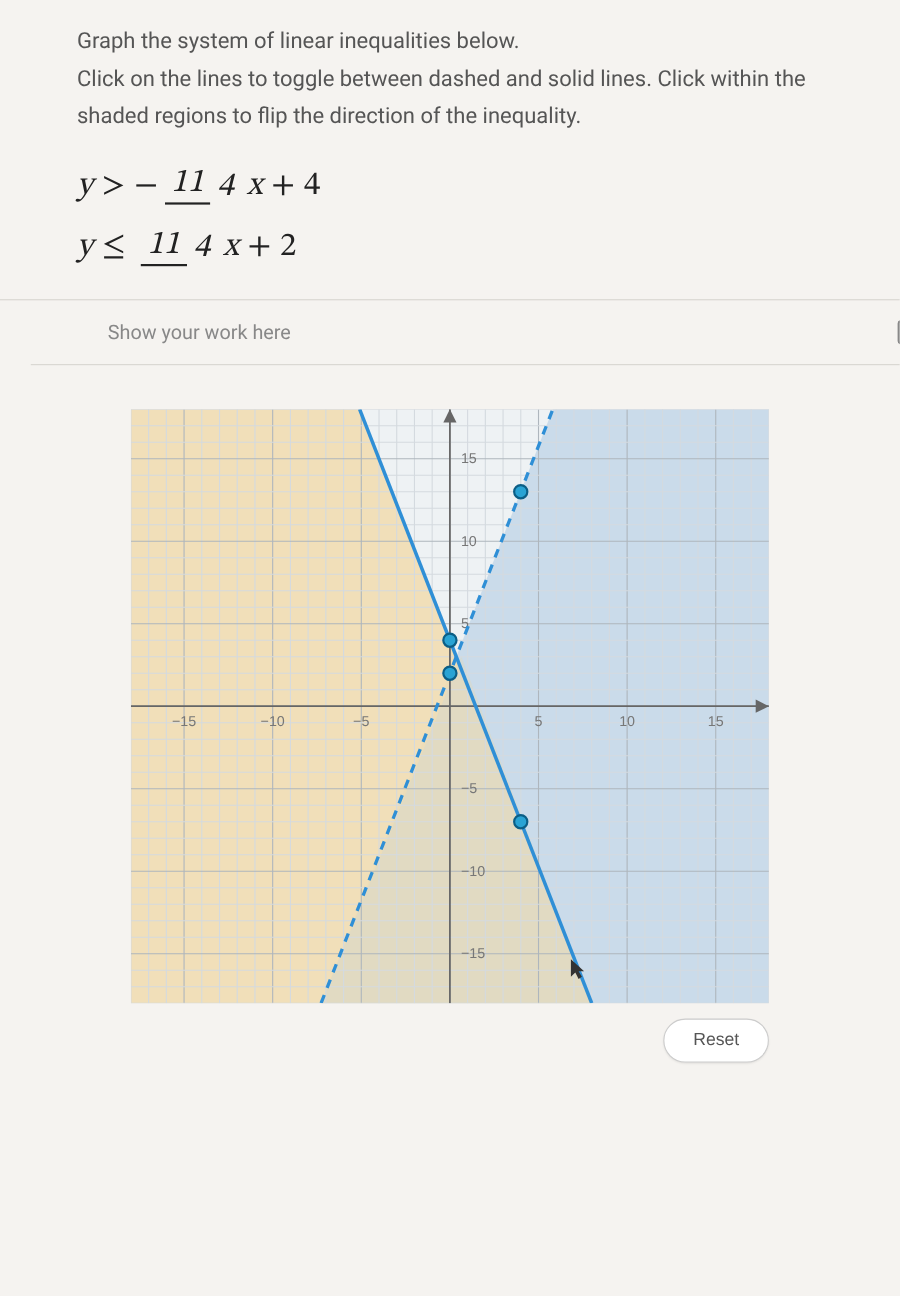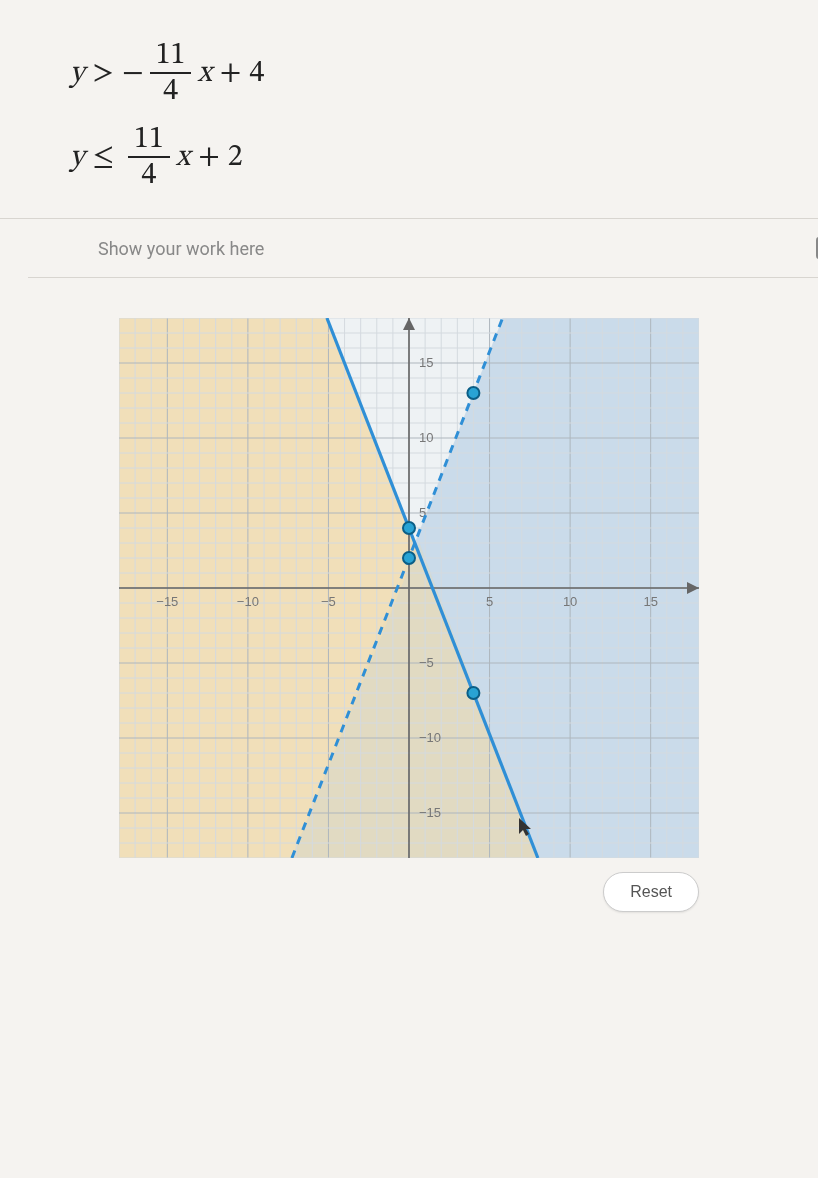--- a/index.html
+++ b/index.html
@@ -9,21 +9,21 @@
     width: 818px;
     color: #4a4a4a;
     padding: 20px 0;
   }
   .content { padding: 0 60px 0 70px; }
   .instructions { font-size: 20px; line-height: 1.7; color: #555; margin-bottom: 28px; }
   .math-block { margin: 20px 0 28px 0; }
   .math-row { display:flex; align-items:center; font-family: "Cambria Math", "STIX Two Math", serif; font-size: 30px; color:#222; margin: 18px 0; }
   .math-row .var { font-style: italic; }
   .math-row .op { margin: 0 8px; }
-  .frac { display:inline-flex; flex-direction:column; align-items:center; margin:0 6px; line-height:1; }
+  .frac { display:inline-flex; align-items:center; margin:0 6px; line-height:1;font-style:italic; }
   .frac .num { border-bottom: 2px solid #222; padding: 0 6px 2px 6px; }
   .frac .den { padding: 2px 6px 0 6px; }
   .hr { border: none; border-top: 1px solid #d8d5d0; margin: 10px 0 0 0; width: 100%; }
   .show-work-row { display:flex; align-items:center; justify-content:space-between; padding: 18px 20px 18px 70px; color:#888; font-size:18px; border-bottom:1px solid #d8d5d0;margin-left:28px; }
   .icon-box { width: 22px; height: 22px; border: 2px solid #888; border-radius:3px; position:relative; flex:0 0 auto; margin-right: -40px;}
   .icon-box::before, .icon-box::after { content:''; position:absolute; background:#888; height:2px; left:3px; right:3px; }
   .icon-box::before { top:5px; }
   .icon-box::after { top:10px; }
 
   .graph-area { padding: 40px 0 20px 0; display:flex; flex-direction:column; align-items:center; }
@@ -36,20 +36,24 @@
     padding: 10px 26px; font-size:16px; color:#555; cursor:pointer;
     box-shadow: 0 1px 2px rgba(0,0,0,0.08);
     text-align: right;
   }
   .tick-label { font-family: -apple-system, sans-serif; font-size: 13px; fill:#777; }
 </style>
 </head>
 <body>
 
 <div class="content">
+  <div class="instructions">
+    <span>Graph the system of linear inequalities below.</span><br>
+    <span>Click on the lines to toggle between dashed and solid lines. Click within the shaded regions to flip the direction of the inequality.</span>
+  </div>
 
   <div class="math-block">
     <div class="math-row">
       <span class="var">y</span>
       <span class="op">&gt;</span>
       <span>−</span>
       <span class="frac">
         <span class="num">11</span>
         <span class="den">4</span>
       </span>

